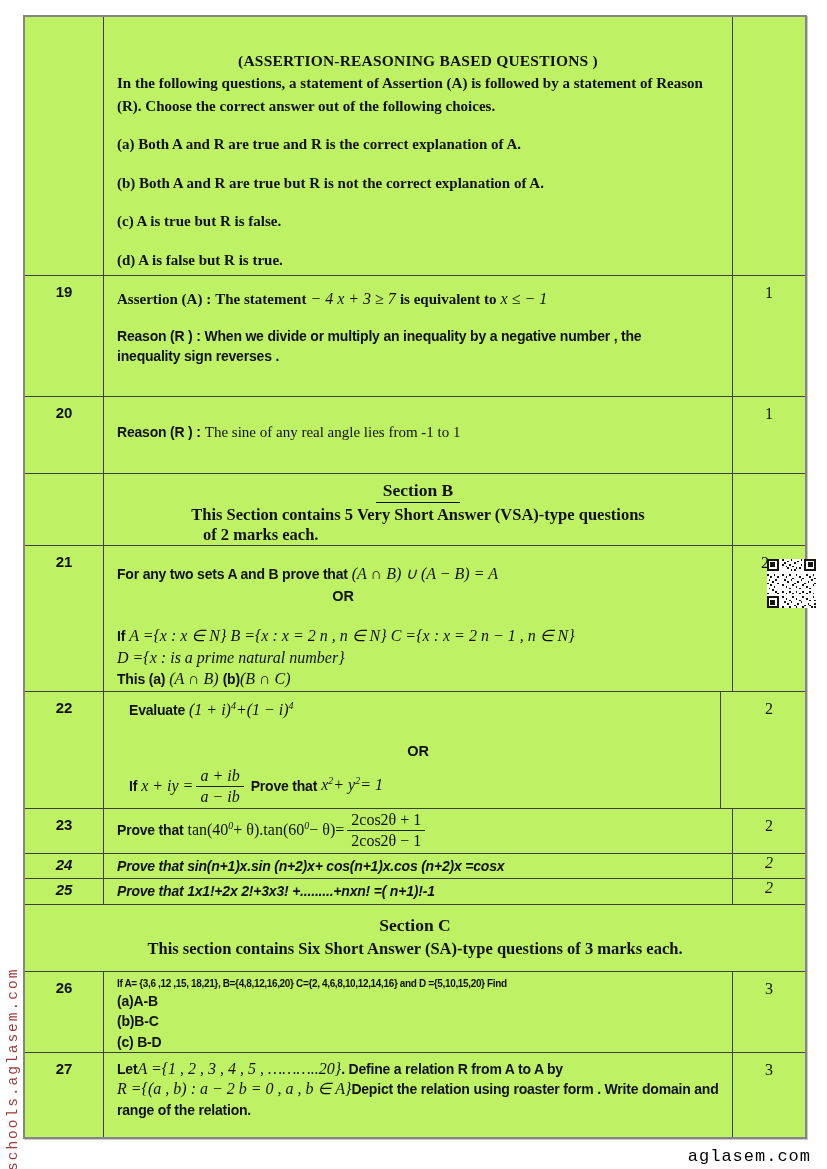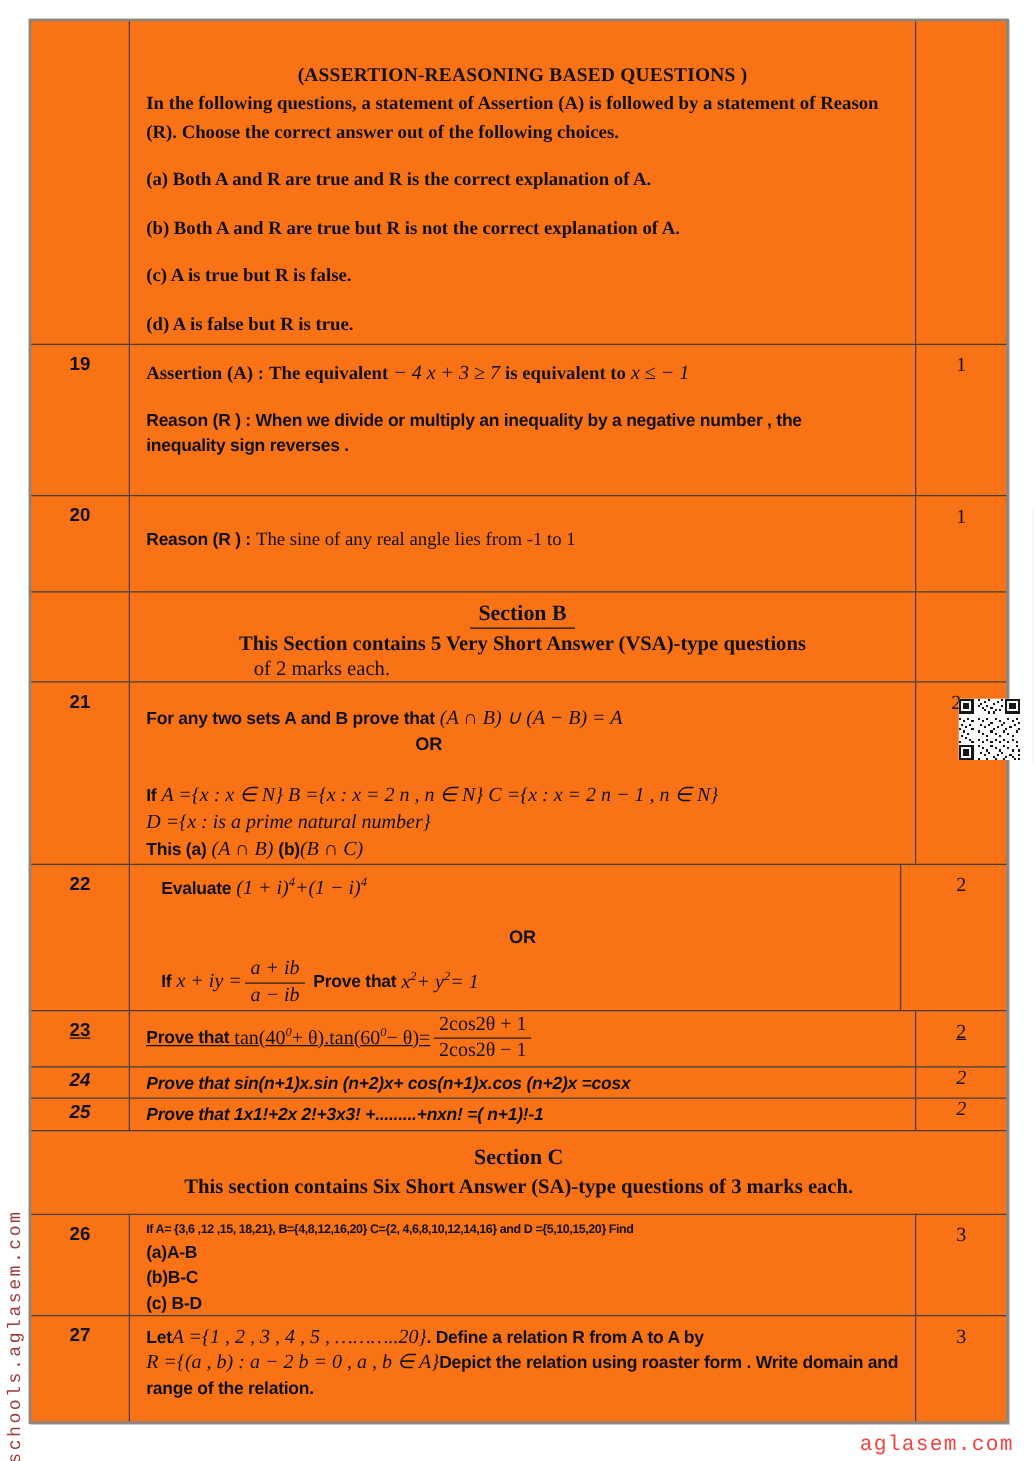--- a/index.html
+++ b/index.html
@@ -6,21 +6,21 @@
   html,body { margin:0; padding:0; background:#e8e8e8; }
   .page {
     position:relative; width:827px; height:1169px; margin:0 auto;
     background:#ffffff; overflow:hidden;
     font-family:"Liberation Serif", serif; color:#111;
   }
   .doc-table {
     position:absolute; left:23px; top:15px; width:784px;
     border:2px solid #858585;
     box-shadow:1px 1px 0 #c9c9c9;
-    background:#f97316;
+    background:#bef264;
   }
   .trow { display:grid; grid-template-columns:79px 1fr 72px; border-bottom:1px solid #3f3f3f; position:relative; }
   .trow.last { border-bottom:none; }
   .trow.fullspan { display:block; }
   .cell-q {
     border-right:1px solid #3f3f3f; text-align:center; padding-top:7px;
     font-family:"Liberation Sans", sans-serif; font-weight:bold; font-size:15px;
   }
   .cell-c { border-right:1px solid #3f3f3f; padding:0 13px; overflow:visible; }
   .cell-m { text-align:center; padding-top:8px; font-size:16px; position:relative; font-family:"Liberation Serif", serif; }
@@ -45,53 +45,53 @@
 
   .row-19 { min-height:121px; } .row-19 .cell-c { padding-top:12px; }
   .row-19 .reason { margin-top:15px; width:97%; }
   .row-20 { min-height:77px; } .row-20 .cell-c { padding-top:8px; }
   .row-20 .reason { margin-top:16px; }
 
   .row-secb { min-height:72px; }
   .secb-title-wrap { text-align:center; margin-top:6px; }
   .sec-title { display:inline-block; font-weight:bold; font-size:17.5px; border-bottom:1.6px solid #111; padding:0 7px 1px; }
   .secb-line1 { text-align:center; font-weight:bold; font-size:16.5px; margin-top:2px; }
-  .secb-line2 { font-weight:normal; font-size:16.5px; padding-left:86px; }
+  .secb-line2 { font-weight:bold; font-size:16.5px; padding-left:86px; }
 
   .row-21 { min-height:146px; } .row-21 .cell-c { padding-top:18px; }
   .or-off { text-align:center; padding-right:150px; font-family:"Liberation Sans",sans-serif; font-weight:bold; font-size:14.5px; margin-top:4px; }
   .or-mid { text-align:center; font-family:"Liberation Sans",sans-serif; font-weight:bold; font-size:14.5px; }
   .row-21 .setline { margin-top:22px; }
   .row-21 .dline   { margin-top:2px; }
   .row-21 .findline{ margin-top:2px; }
 
   .row-22 { min-height:117px;gap:12px; } .row-22 .cell-c { padding-top:8px; }
   .row-22 .or-mid { margin-top:22px; }
   .row-22 .fracline { margin-top:8px; }
 
-  .row-23 { min-height:45px;text-decoration:underline; } .row-23 .cell-c { padding-top:2px; }
+  .row-23 { min-height:45px; } .row-23 .cell-c { padding-top:2px; }
   .row-24, .row-25 { min-height:21px;font-style:italic; }
   .row-24 .cell-c, .row-25 .cell-c { padding-top:2px; padding-bottom:2px; }
   .row-24 .cell-q, .row-25 .cell-q { padding-top:2px; }
   .row-24 .cell-m, .row-25 .cell-m { padding-top:0; }
 
   .row-secc { min-height:67px; padding:10px 0 6px; }
   .secc-title { text-align:center; font-weight:bold; font-size:17.5px; }
   .secc-line1 { text-align:center; font-weight:bold; font-size:16.5px; margin-top:3px; }
 
   .row-26 { min-height:81px; } .row-26 .cell-c { padding-top:5px; }
   .long-line { font-size:10px; letter-spacing:-0.35px; white-space:nowrap; }
   .row-27 { min-height:84px; } .row-27 .cell-c { padding-top:6px; }
 
   .qr-box { position:absolute; top:13px; right:-11px; width:49px; height:49px; background:#fff; }
 
   .footer-brand {
     position:absolute; right:16px; bottom:3px;
     font-family:"Liberation Mono","DejaVu Sans Mono",monospace;
-    font-size:17px; color:#ef4444; letter-spacing:1px;
+    font-size:17px; color:#000000; letter-spacing:1px;
   }
   .watermark-left {
     position:absolute; left:5px; bottom:-2px; height:235px;
     writing-mode:vertical-rl; transform:rotate(180deg);
     font-family:"Liberation Mono","DejaVu Sans Mono",monospace;
     font-size:14.5px; letter-spacing:2px; color:#9b3a3a;
   }
 </style>
 </head>
 <body>
@@ -110,21 +110,21 @@
         <div class="intro-opt serif-b">(d) A is false but R is true.</div>
       </div>
       <div class="cell-m"></div>
     </div>
 
     <div class="trow row-19">
       <div class="cell-q">19</div>
       <div class="cell-c">
         <div>
           <span class="serif-b">Assertion (A) :</span>
-          <span class="serif-b">The equivalent</span>
+          <span class="serif-b">The statement</span>
           <span class="mt">− 4 x + 3 ≥ 7</span>
           <span class="serif-b">is equivalent to</span>
           <span class="mt">x ≤ − 1</span>
         </div>
         <div class="reason sans-b">Reason (R ) : When we divide or multiply an inequality by a negative number , the inequality sign reverses .</div>
       </div>
       <div class="cell-m">1</div>
     </div>
 
     <div class="trow row-20">

